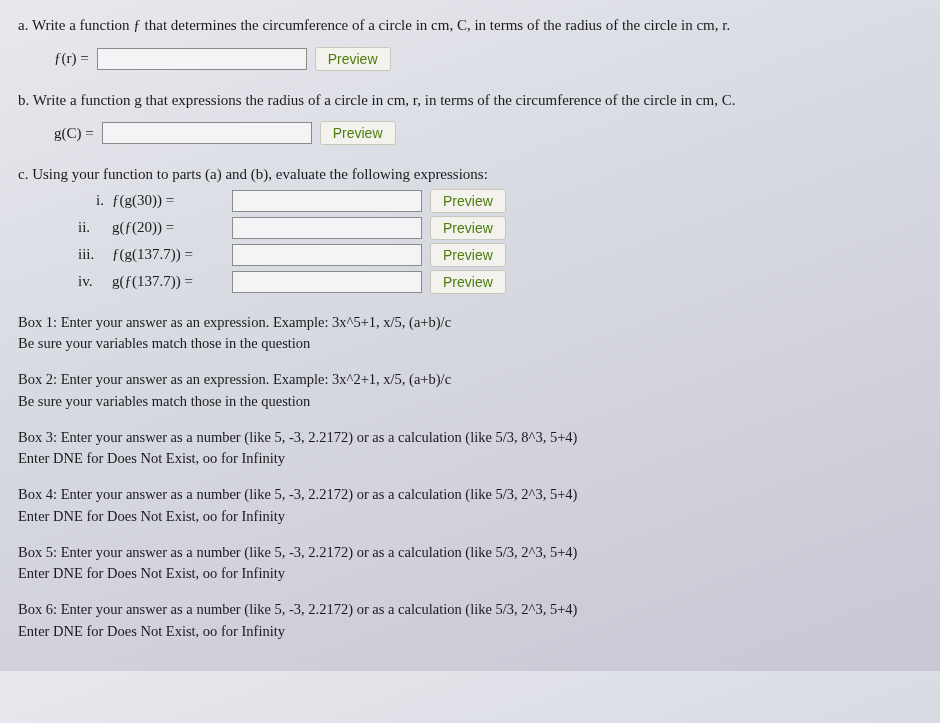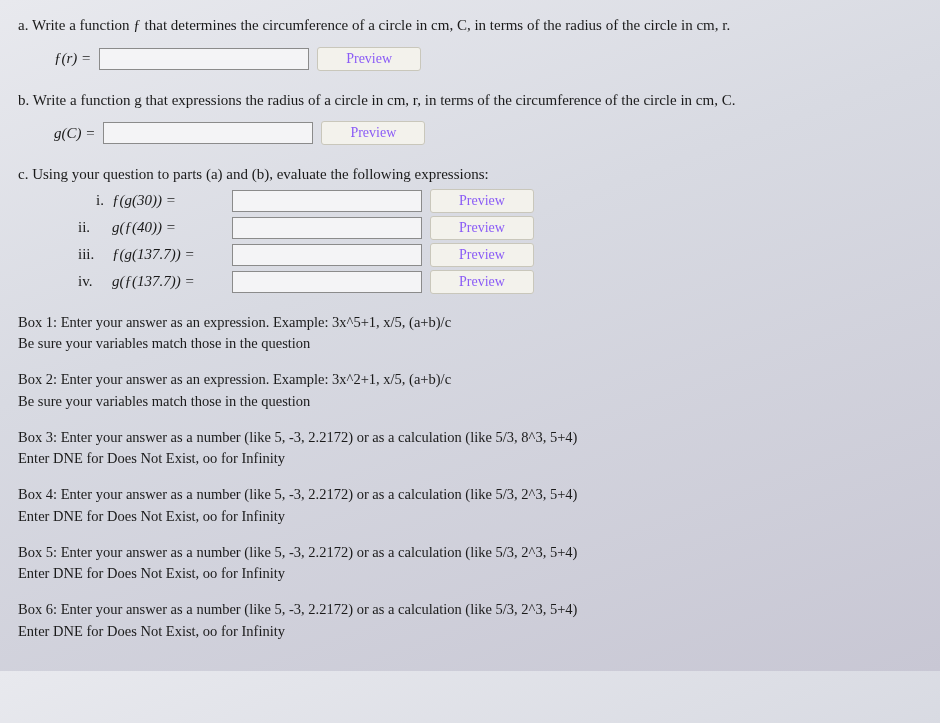--- a/index.html
+++ b/index.html
@@ -9,39 +9,39 @@
     width: 940px;
     font-family: Georgia, 'Times New Roman', serif;
     font-size: 15px;
     color: #1a1a1a;
     background: linear-gradient(160deg, #e8e9ee 0%, #d8dae2 40%, #c8c7d4 100%);
     line-height: 1.5;
   }
   .q { margin-bottom: 18px; }
   .eq-row { display: flex; align-items: center; gap: 8px; margin: 10px 0 10px 36px; }
   .eq-row-c { display: flex; align-items: center; gap: 8px; margin: 3px 0 3px 60px; }
-  .eq-label { font-style: italic; white-space: nowrap; }
+  .eq-label { white-space: nowrap; }
   .roman { font-style: normal; font-family: Georgia, serif; }
   input.ans {
     height: 22px;
     border: 1px solid #8b8b8b;
     background: #f4f4f6;
     padding: 1px 4px;
     font-size: 14px;
   }
   .w1 { width: 210px; }
   .w3 { width: 190px; }
   button.preview {
-    font-family: Liberation Serif, serif;
+    font-family: Liberation Sans, sans-serif;
     font-size: 14px;
-    padding: 3px 28px;
+    padding: 3px 12px;
     background: #f3f2ec;
     border: 1px solid #c9c7bb;
     border-radius: 3px;
-    color: #8b5cf6;
+    color: #4d7c0f;
     cursor: pointer;
   }
   .instructions { margin-top: 18px; }
   .inst-block { margin-bottom: 14px; font-size: 14.5px; }
   .inst-block .line1 { display: block; }
   .inst-block .line2 { display: block; }
 </style>
 </head>
 <body>
 
@@ -57,32 +57,32 @@
 <div class="q">
   <div>b. Write a function g that expressions the radius of a circle in cm, r, in terms of the circumference of the circle in cm, C.</div>
   <div class="eq-row">
     <span class="eq-label">g(C) =</span>
     <input class="ans w1" type="text" style="">
     <button class="preview">Preview</button>
   </div>
 </div>
 
 <div class="q">
-  <div>c. Using your question to parts (a) and (b), evaluate the following expressions:</div>
+  <div>c. Using your function to parts (a) and (b), evaluate the following expressions:</div>
 
   <div class="eq-row-c">
     <span class="roman" style="width:26px; text-align:right;">i.</span>
     <span class="eq-label" style="min-width:112px;">ƒ(g(30)) =</span>
     <input class="ans w3" type="text" style="">
     <button class="preview">Preview</button>
   </div>
 
   <div class="eq-row-c">
     <span class="roman" style="width:26px; text-align:left;">ii.</span>
-    <span class="eq-label" style="min-width:112px;">g(ƒ(40)) =</span>
+    <span class="eq-label" style="min-width:112px;">g(ƒ(20)) =</span>
     <input class="ans w3" type="text" style="">
     <button class="preview">Preview</button>
   </div>
 
   <div class="eq-row-c">
     <span class="roman" style="width:26px; text-align:left;">iii.</span>
     <span class="eq-label" style="min-width:112px;">ƒ(g(137.7)) =</span>
     <input class="ans w3" type="text" style="">
     <button class="preview">Preview</button>
   </div>

